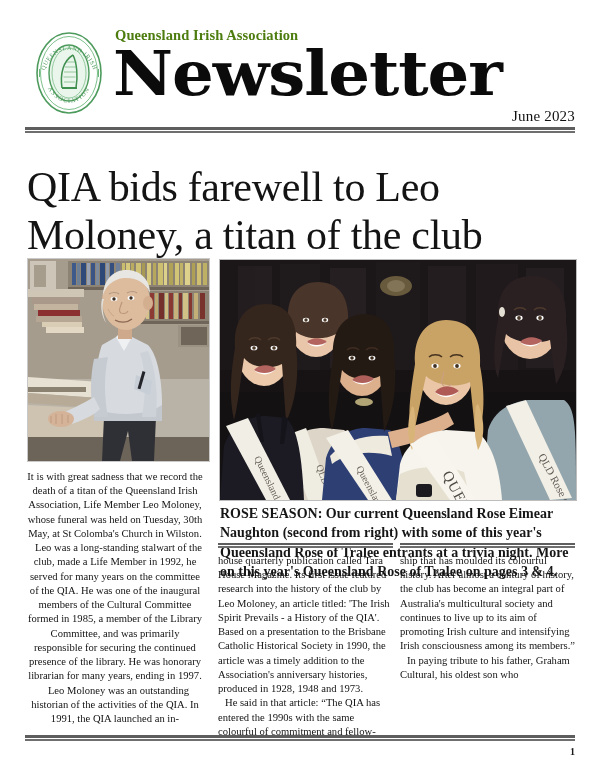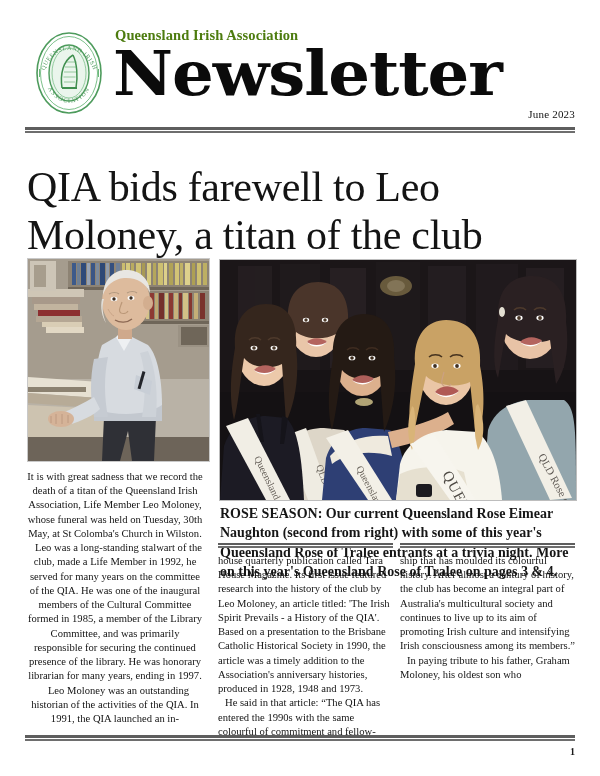--- a/index.html
+++ b/index.html
@@ -66,21 +66,21 @@
     margin: 1px 0 0 0;
     white-space: nowrap;
     transform: scaleX(1.06);
     transform-origin: left top;
   }
   .issue-date {
     position: absolute;
     right: 0px;
     top: 86px;
     font-family: "Liberation Serif", serif;
-    font-size: 11px;
+    font-size: 15px;
     color: #111;
     letter-spacing: 0.2px;
   }
 
   
   .rule-double {
     position: absolute;
     height: 6px;
   }
   .rule-double .bar-thick {
@@ -529,21 +529,21 @@
     <p>Leo Moloney was an outstanding historian of the activities of the QIA. In 1991, the QIA launched an in-</p>
   </div>
 
   <div class="col" id="col2">
     <p>house quarterly publication called Tara House Magazine. Its first issue featured research into the history of the club by Leo Moloney, an article titled: 'The Irish Spirit Prevails - a History of the QIA'. Based on a presentation to the Brisbane Catholic Historical Society in 1990, the article was a timely addition to the Association's anniversary histories, produced in 1928, 1948 and 1973.</p>
     <p>He said in that article: “The QIA has entered the 1990s with the same colourful of commitment and fellow-</p>
   </div>
 
   <div class="col" id="col3">
     <p>ship that has moulded its colourful history. After almost a century of history, the club has become an integral part of Australia's multicultural society and continues to live up to its aim of promoting Irish culture and intensifying Irish consciousness among its members.”</p>
-    <p>In paying tribute to his father, Graham Moloney, his oldest son who</p>
+    <p>In paying tribute to his father, Graham Cultural, his oldest son who</p>
   </div>
 
 
   <div class="rule-double" id="footer-rule">
     <div class="bar-thick"></div>
       <div class="bar-gap"></div>
       <div class="bar-thin"></div>
   </div>
 
   <div class="page-number">1</div>

